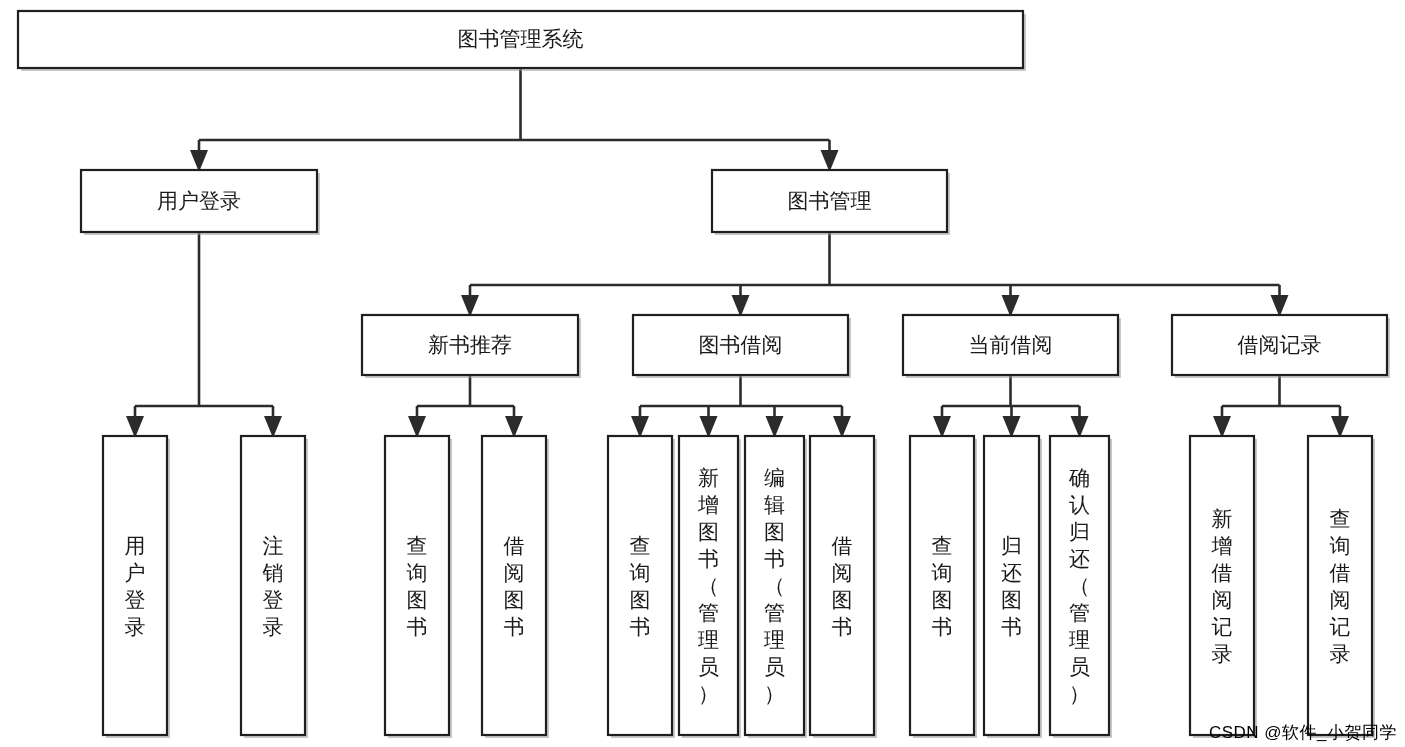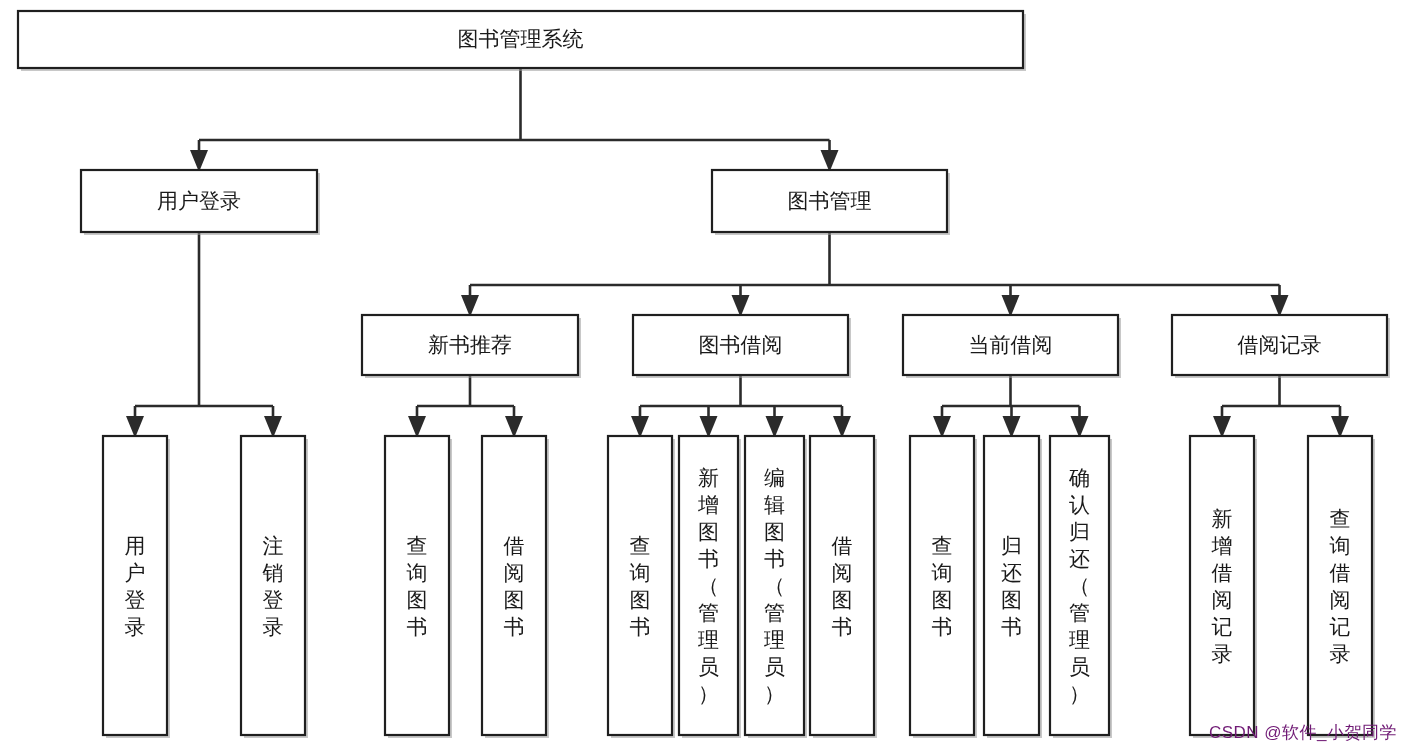--- a/index.html
+++ b/index.html
@@ -58,21 +58,21 @@
     font-size: 21px;
     fill: #1a1a1a;
     text-anchor: middle;
   }
   .watermark {
     position: absolute;
     right: 8px;
     bottom: 3px;
     font-family: "Liberation Sans", "DejaVu Sans", sans-serif;
     font-size: 17px;
-    color: #701a75;
+    color: #000000;
     letter-spacing: 0.5px;
     white-space: nowrap;
     user-select: none;
   }
 </style>
 </head>
 <body>
 
 <div id="diagram-root">
   <svg class="flow" viewBox="0 0 1405 747" xmlns="http://www.w3.org/2000/svg">

